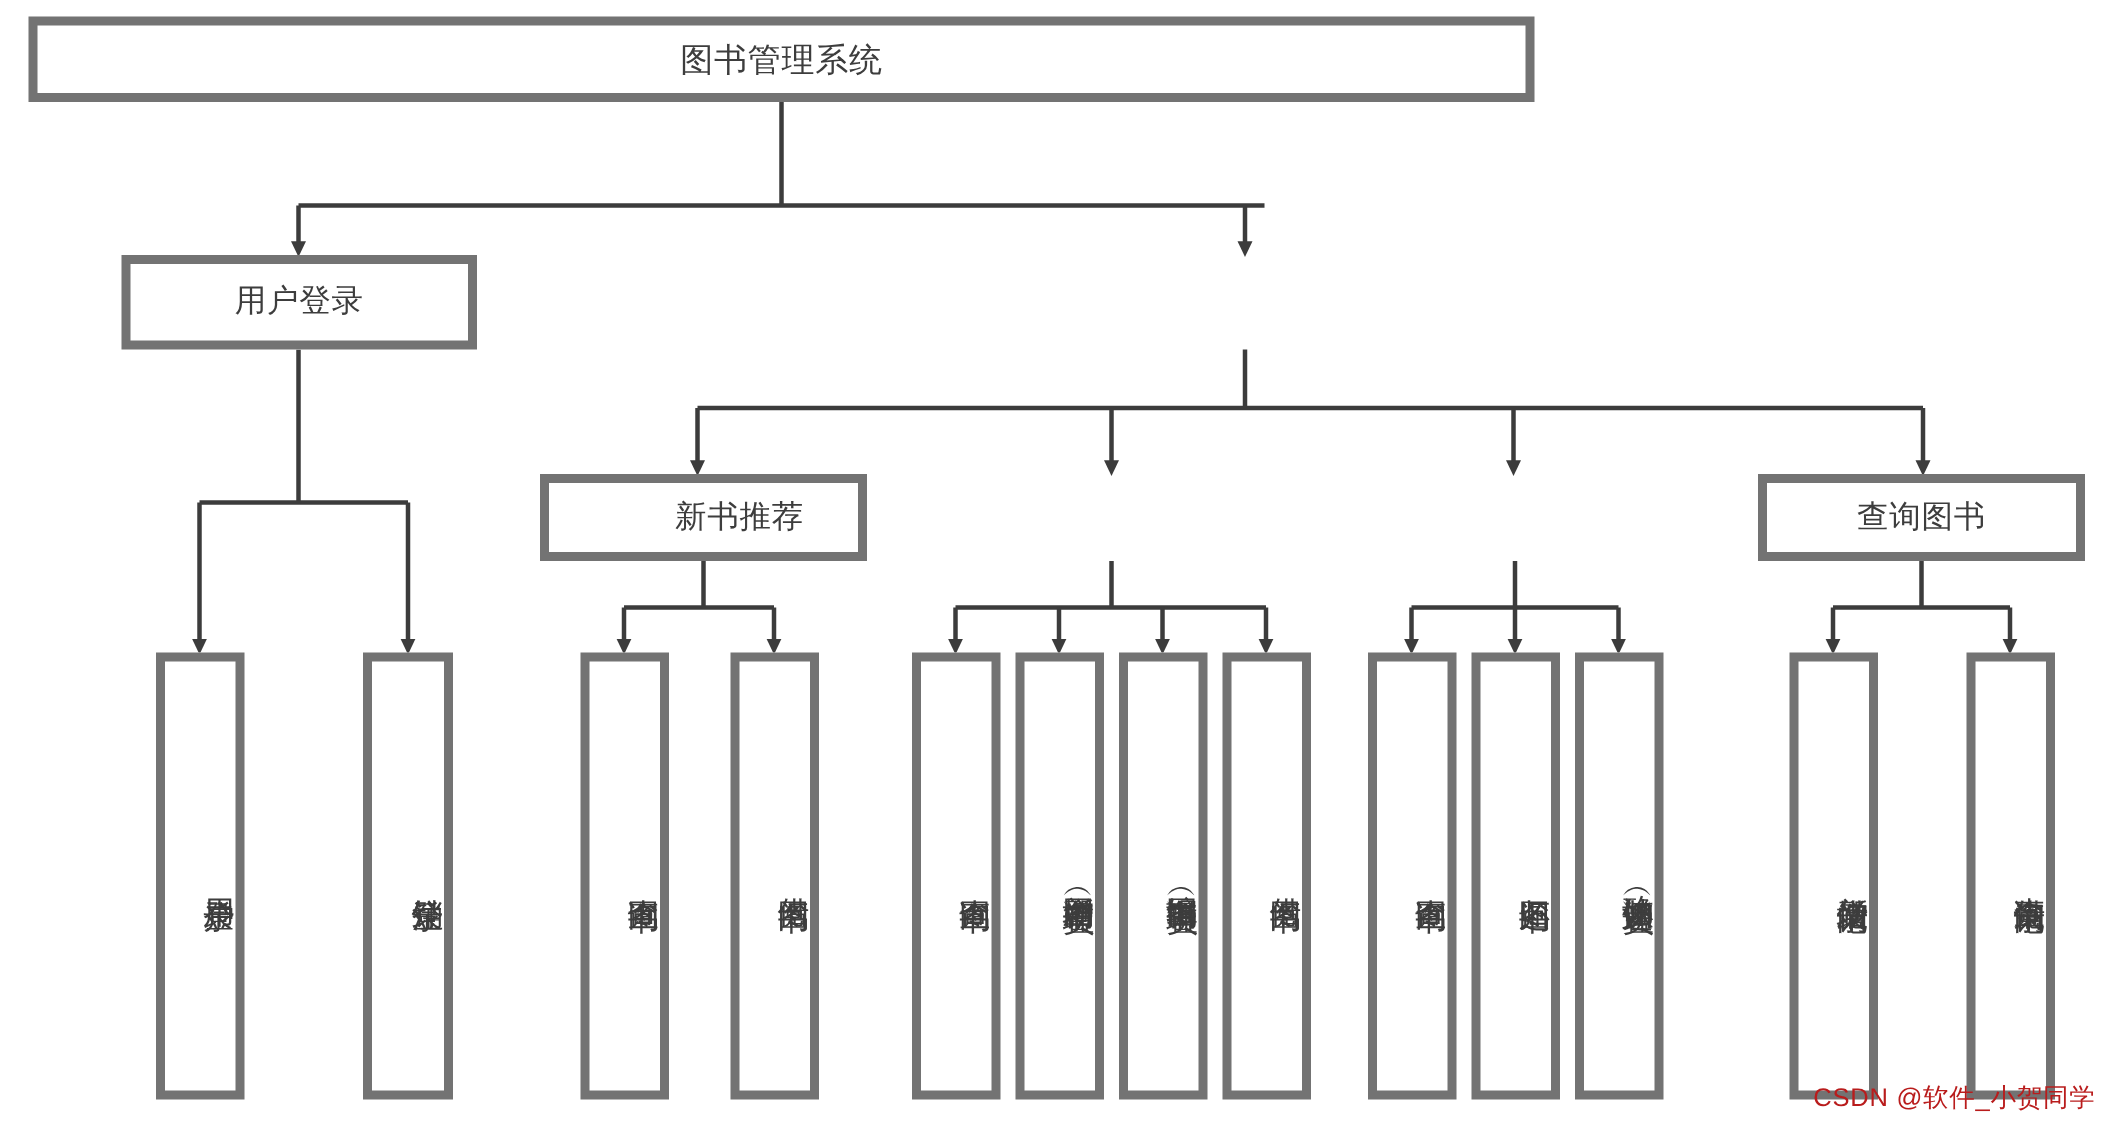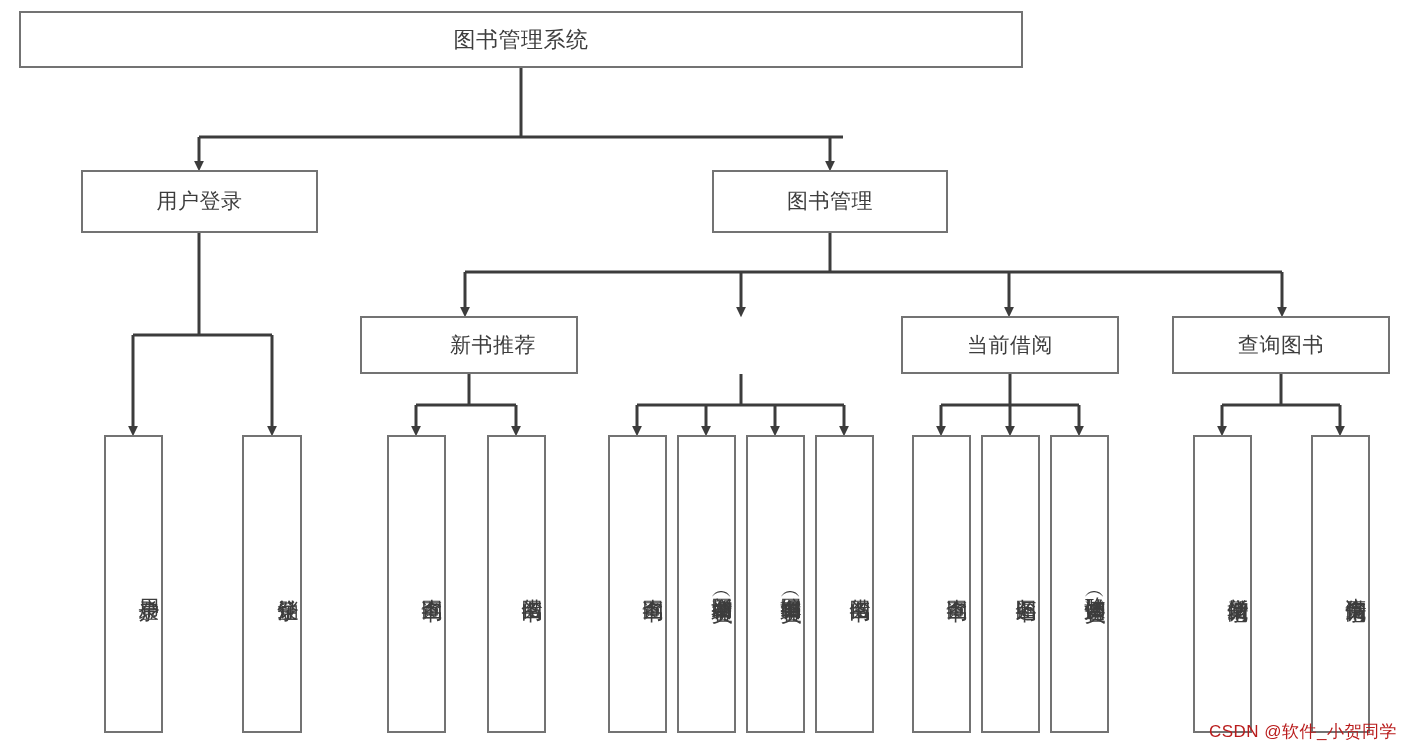--- a/index.html
+++ b/index.html
@@ -25,21 +25,21 @@
     left: 0;
     top: 0;
     width: 1405px;
     height: 747px;
     pointer-events: none;
   }
   .node {
     position: absolute;
     box-sizing: border-box;
     background: #ffffff;
-    border: 2px solid #737373;
+    border: 6px solid #737373;
     display: flex;
     align-items: center;
     justify-content: center;
     color: #3d3d3d;
     line-height: 1.18;
     text-align: center;
   }
   .node.horiz {
     font-size: 21px;
     letter-spacing: 0.5px;
@@ -130,29 +130,23 @@
     </g>
   </svg>
 
   <div class="node horiz root" style="left:19px; top:11px; width:1004px; height:57px;">
     <span>图书管理系统</span>
   </div>
 
   <div class="node horiz" style="left:81px; top:170px; width:237px; height:63px;">
     <span>用户登录</span>
   </div>
-  <div class="node horiz" style="left:712px; top:170px; width:236px; height:63px;">
-    <span>图书管理</span>
-  </div>
 
   <div class="node horiz" style="left:360px; top:316px; width:218px; height:58px;padding-left:48px;">
     <span>新书推荐</span>
-  </div>
-  <div class="node horiz" style="left:901px; top:316px; width:218px; height:58px;">
-    <span>当前借阅</span>
   </div>
   <div class="node horiz" style="left:1172px; top:316px; width:218px; height:58px;">
     <span>查询图书</span>
   </div>
 
   <div class="node vert" style="left:104px; top:435px; width:59px; height:298px;">
     <span class="vlabel">用户登录</span>
   </div>
   <div class="node vert" style="left:242px; top:435px; width:60px; height:298px;">
     <span class="vlabel">注销登录</span>

